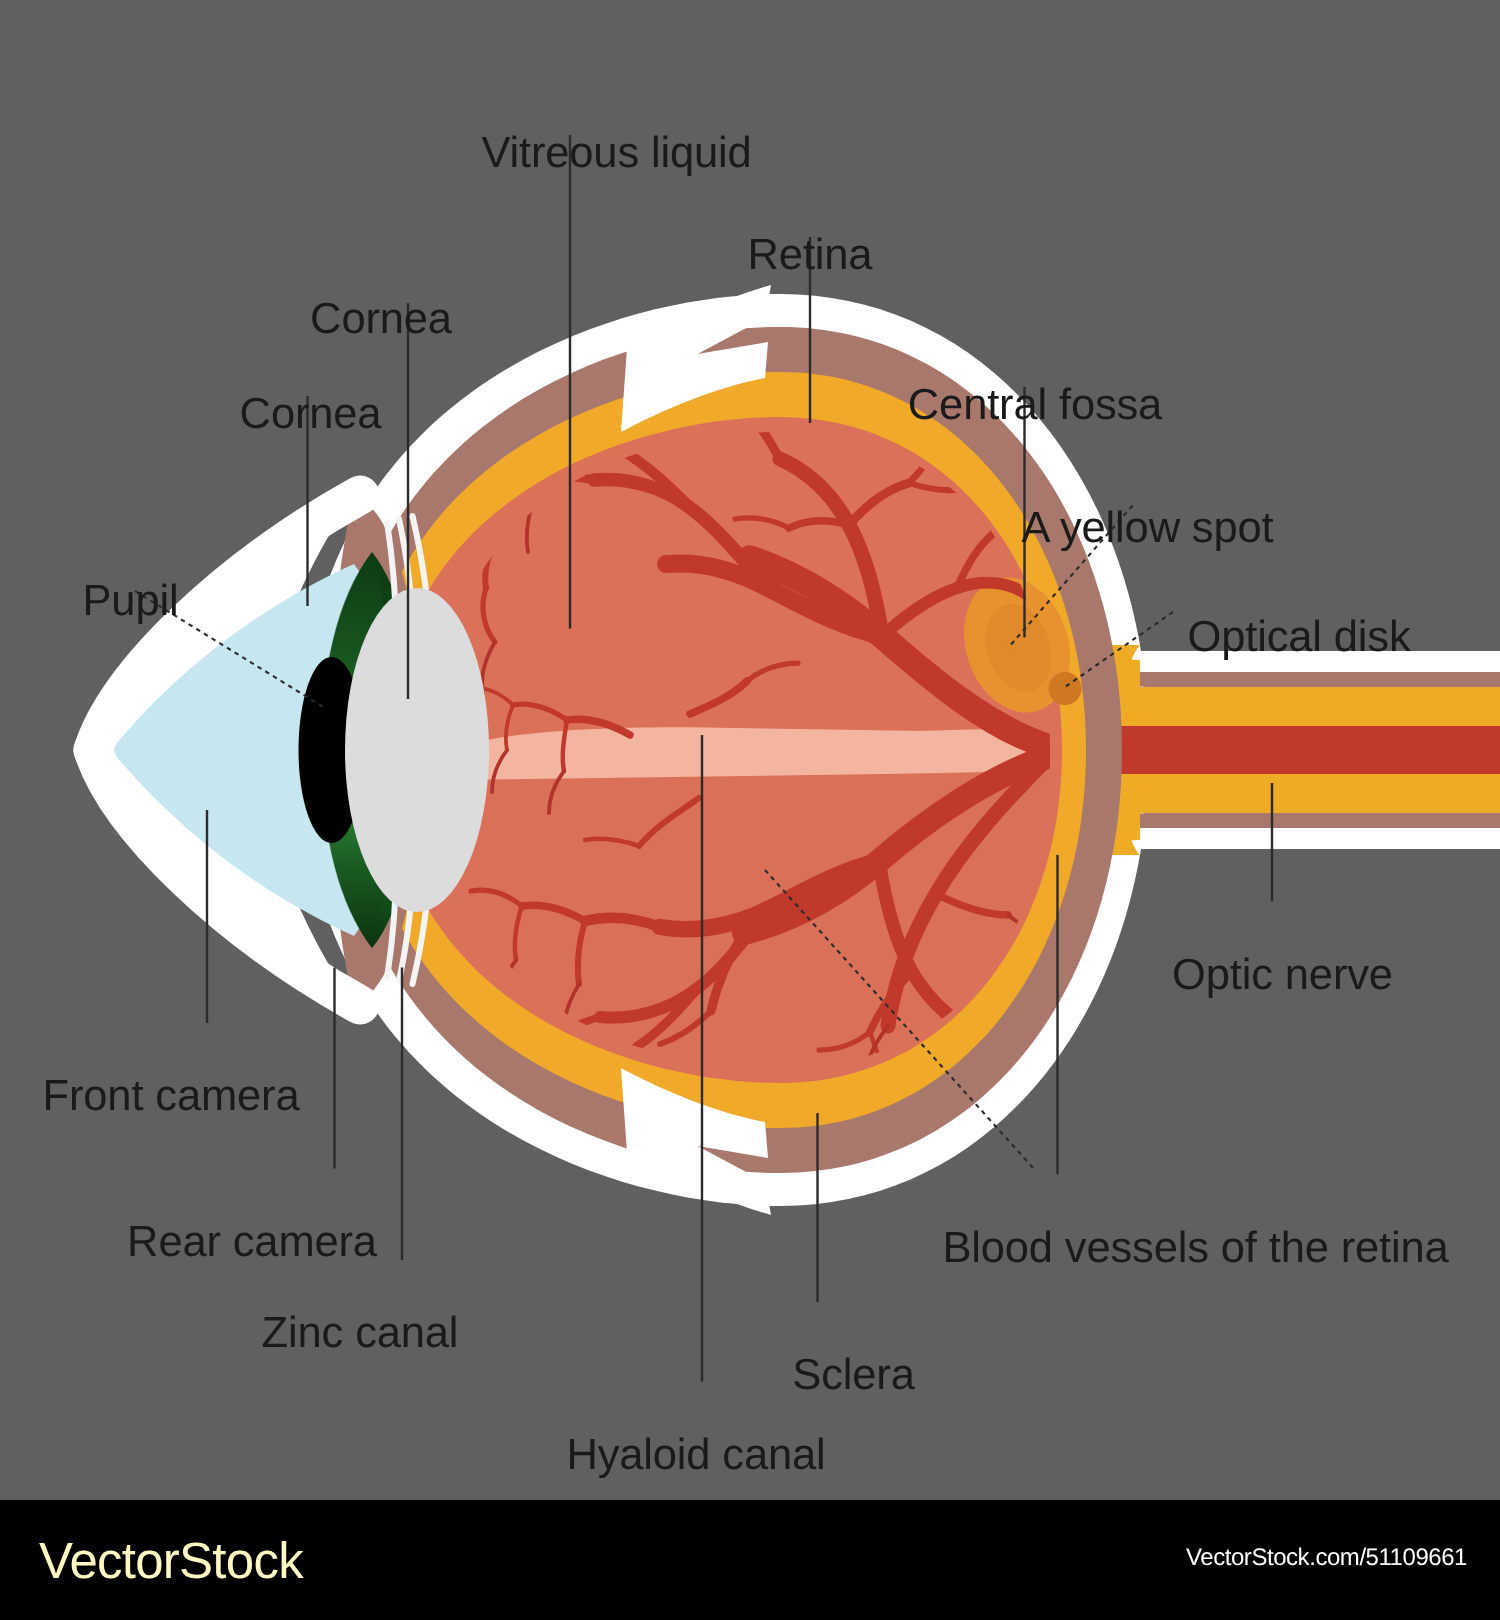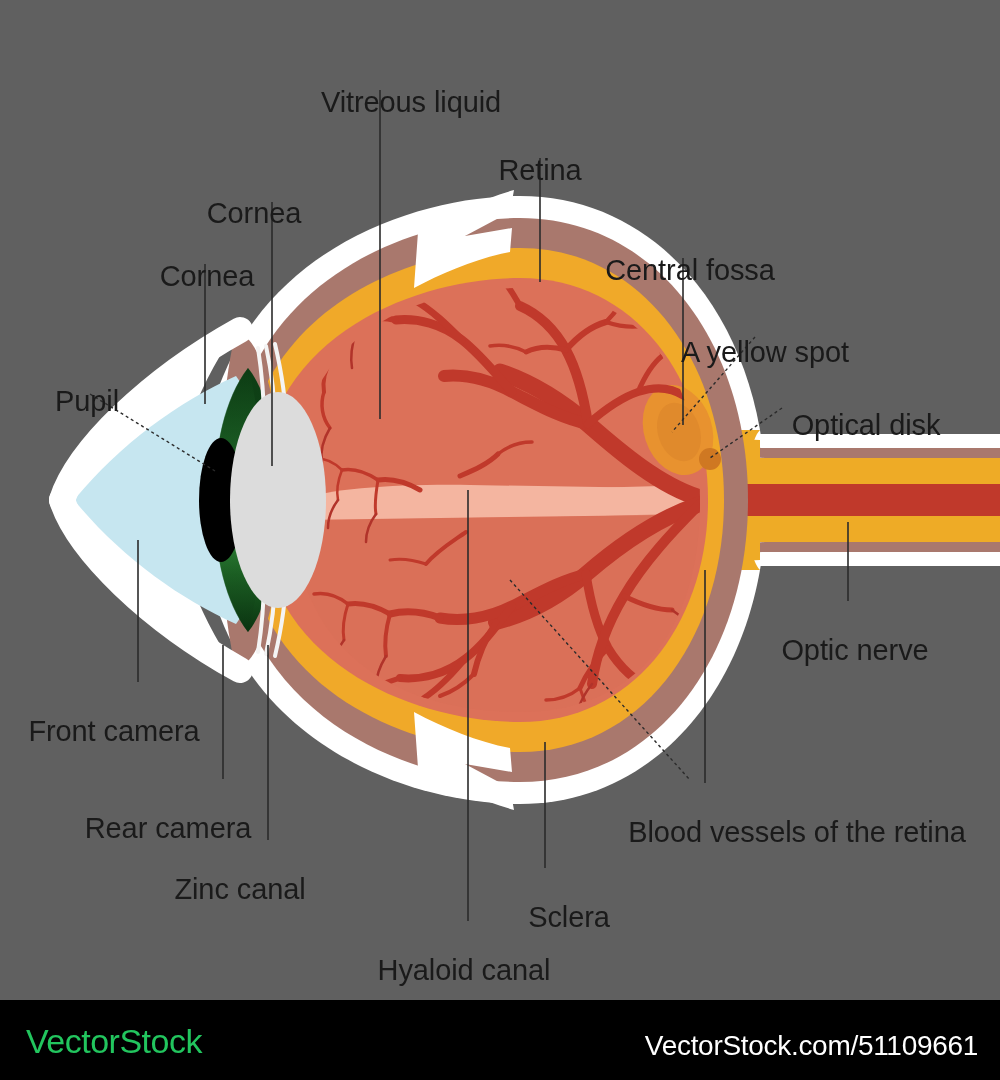--- a/index.html
+++ b/index.html
@@ -44,33 +44,33 @@
     left: 0;
     top: 1000px;
     width: 1000px;
     height: 80px;
     background: #000000;
   }
   #footer-brand {
     position: absolute;
     left: 26px;
     top: 22px;
-    color: #22c55e;
+    color: #fef9c3;
     font-size: 34px;
     font-family: "Liberation Sans", sans-serif;
     font-weight: normal;
     letter-spacing: -0.5px;
     text-align: right;
   }
   #footer-url {
     position: absolute;
     right: 22px;
     top: 30px;
     color: #ffffff;
-    font-size: 28px;
+    font-size: 16px;
     font-family: "Liberation Sans", sans-serif;
     letter-spacing: -0.3px;
   }
 </style>
 </head>
 <body>
 
 <div id="stage">
 
   <svg id="diagram" viewBox="0 0 1000 1000" xmlns="http://www.w3.org/2000/svg">

